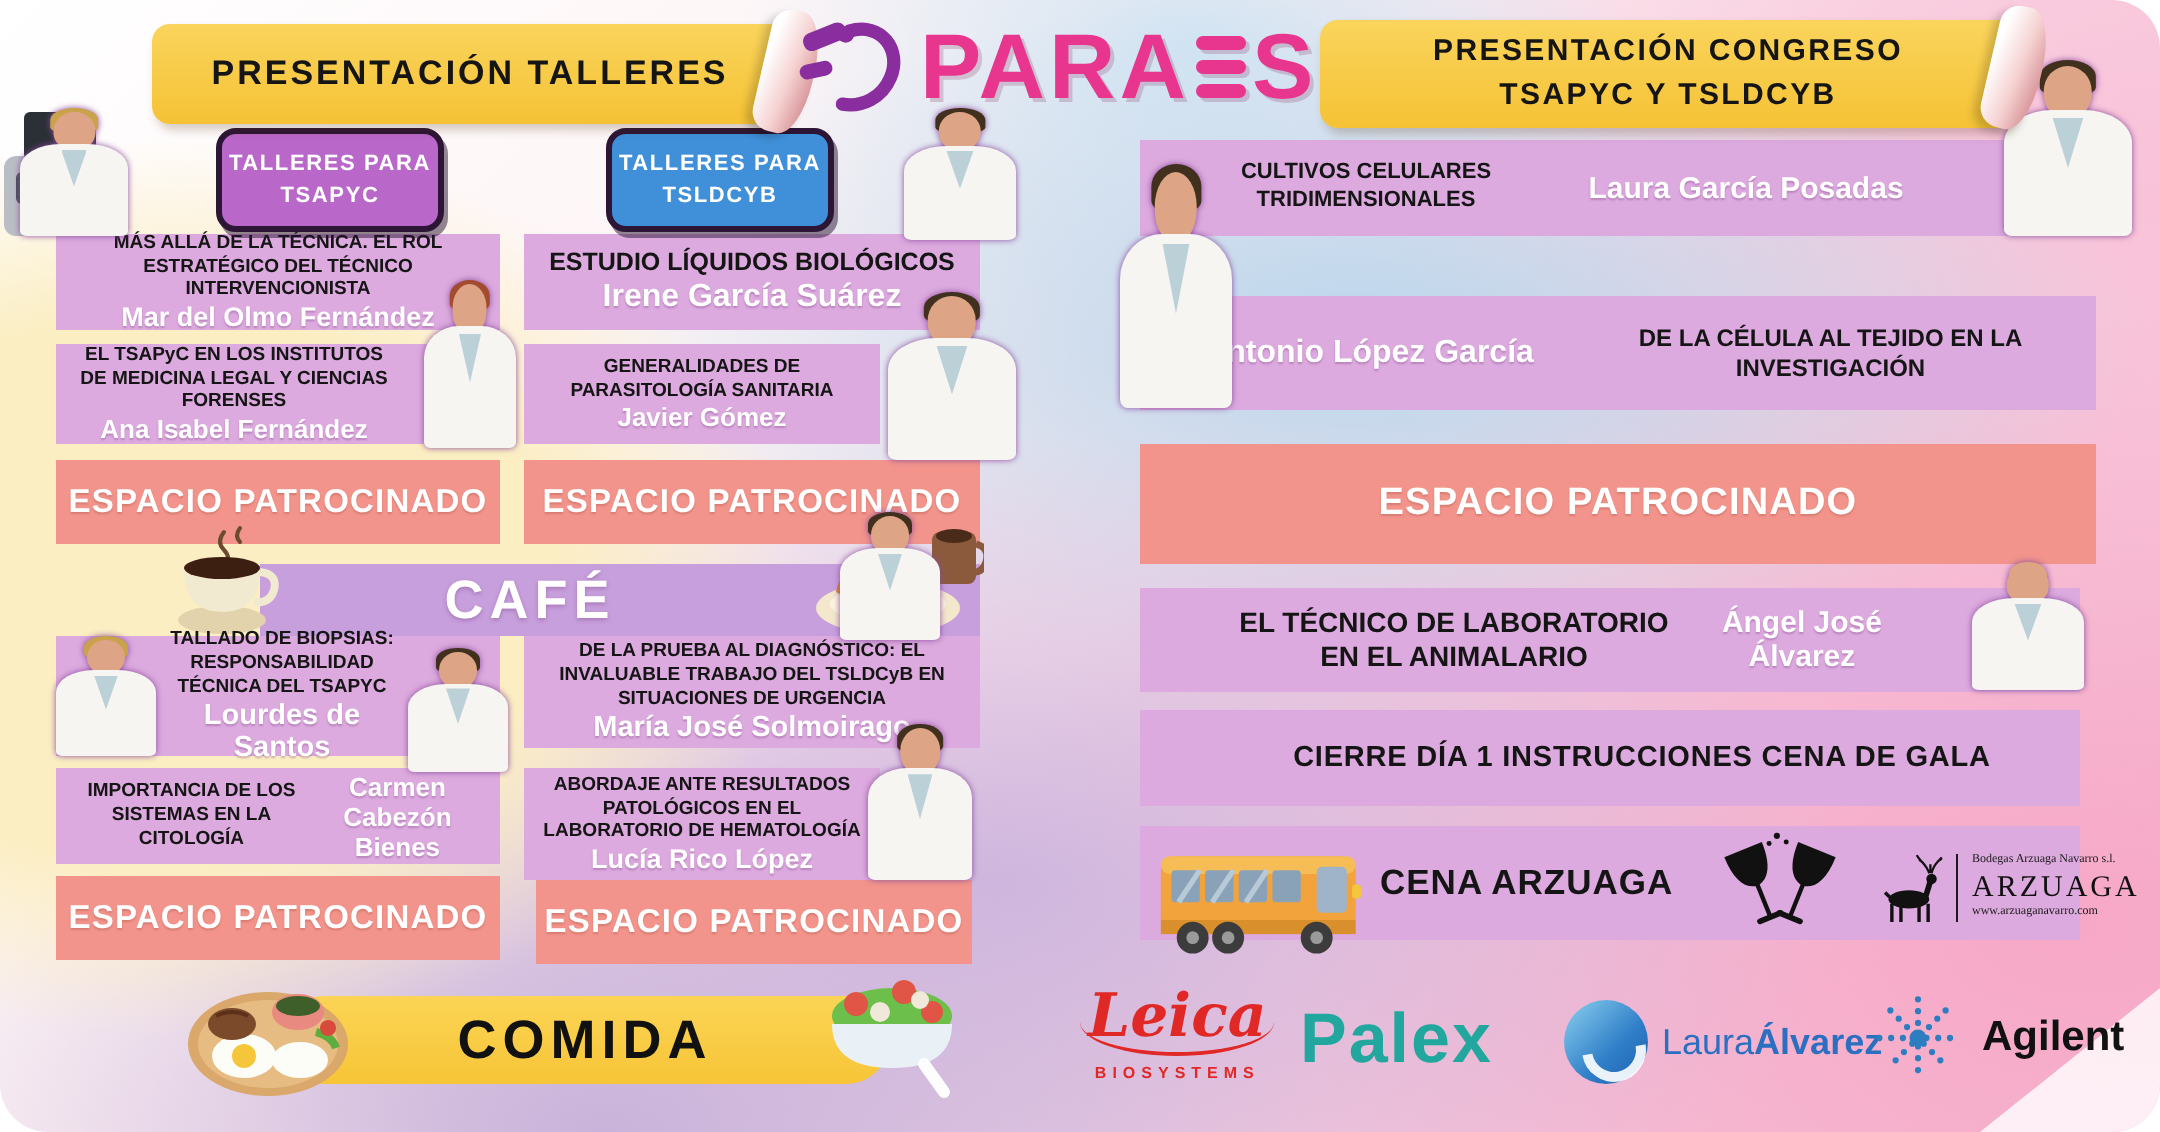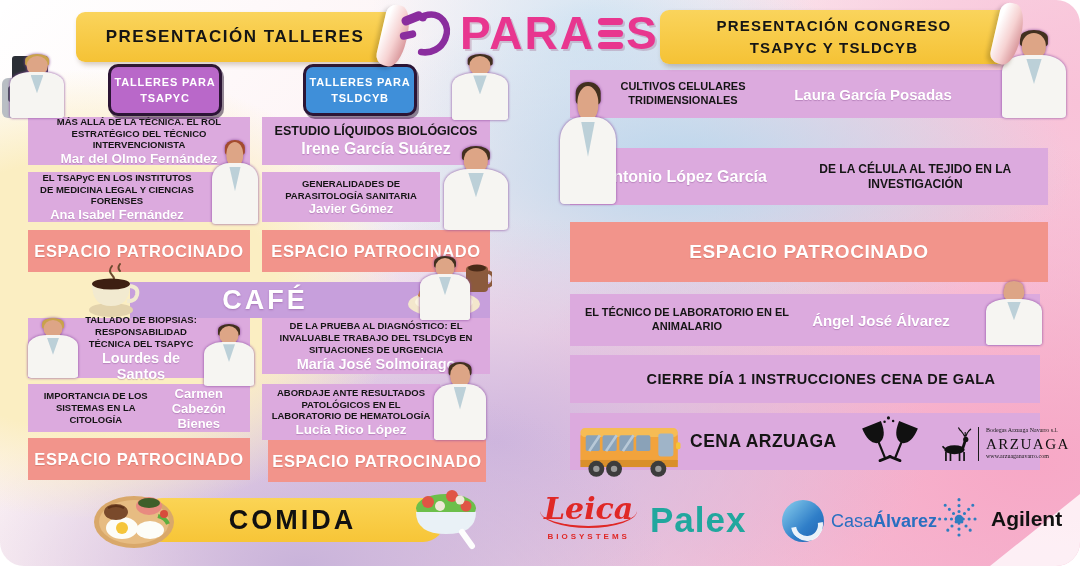--- a/index.html
+++ b/index.html
@@ -300,21 +300,21 @@
   <div class="box row" style="left:570px;top:70px;width:436px;height:48px;">
     <span class="t" style="font-size:11px;flex:0 0 50%;">CULTIVOS CELULARES TRIDIMENSIONALES</span>
     <span class="s" style="font-size:15px;flex:1;padding-right:40px;">Laura García Posadas</span>
   </div>
   <div class="box row" style="left:570px;top:148px;width:478px;height:57px;">
     <span class="s" style="font-size:16px;flex:0 0 46%;">Antonio López García</span>
     <span class="t" style="font-size:12px;flex:1;">DE LA CÉLULA AL TEJIDO EN LA INVESTIGACIÓN</span>
   </div>
   <div class="sp" style="left:570px;top:222px;width:478px;height:60px;font-size:19px;">ESPACIO PATROCINADO</div>
   <div class="box row" style="left:570px;top:294px;width:470px;height:52px;">
-    <span class="t" style="font-size:11px;flex:0 0 48%;">EL TÉCNICO DE LABORATORIO EN EL ANIMALARIO</span>
+    <span class="t" style="font-size:14px;flex:0 0 48%;margin-left:40px;">EL TÉCNICO DE LABORATORIO EN EL ANIMALARIO</span>
     <span class="s" style="font-size:15px;flex:1;padding-right:66px;">Ángel José Álvarez</span>
   </div>
   <div class="box" style="left:570px;top:355px;width:470px;height:48px;padding-left:40px;">
     <span class="t" style="font-size:14.5px;letter-spacing:.4px;">CIERRE DÍA 1 INSTRUCCIONES CENA DE GALA</span>
   </div>
 
   <div class="box row" style="left:570px;top:413px;width:470px;height:57px;justify-content:flex-start;padding-left:120px;gap:14px;">
     <span class="cena-label" style="font-size:17.5px;">CENA ARZUAGA</span>
     <span>
       <svg width="78" height="56" viewBox="0 0 100 72">
@@ -374,21 +374,21 @@
 
   <div class="abs" style="left:540px;top:494px;z-index:2;display:flex;flex-direction:column;">
     <span class="leica-script">Leica</span>
     <span class="leica-sub">BIOSYSTEMS</span>
   </div>
   <div class="abs palex" style="left:650px;top:500px;z-index:2;">
     <span>Palex</span>
   </div>
   <div class="abs" style="left:782px;top:500px;z-index:2;display:flex;align-items:center;gap:7px;">
     <span class="casa-circle"></span>
-    <span class="casa-name"><span>Casa</span><b>Álvarez</b></span>
+    <span class="casa-name"><span>Laura</span><b>Álvarez</b></span>
   </div>
   <div class="abs" style="left:936px;top:496px;z-index:2;display:flex;align-items:center;gap:9px;">
     <span>
       <svg width="46" height="46" viewBox="0 0 50 50">
         <g stroke="#2e7dc0" stroke-width="3.4" stroke-linecap="round" stroke-dasharray="0 6.4">
           <line x1="4" y1="25" x2="46" y2="25"></line>
           <line x1="25" y1="4" x2="25" y2="46"></line>
           <line x1="10" y1="10" x2="40" y2="40"></line>
           <line x1="40" y1="10" x2="10" y2="40"></line>
         </g>

